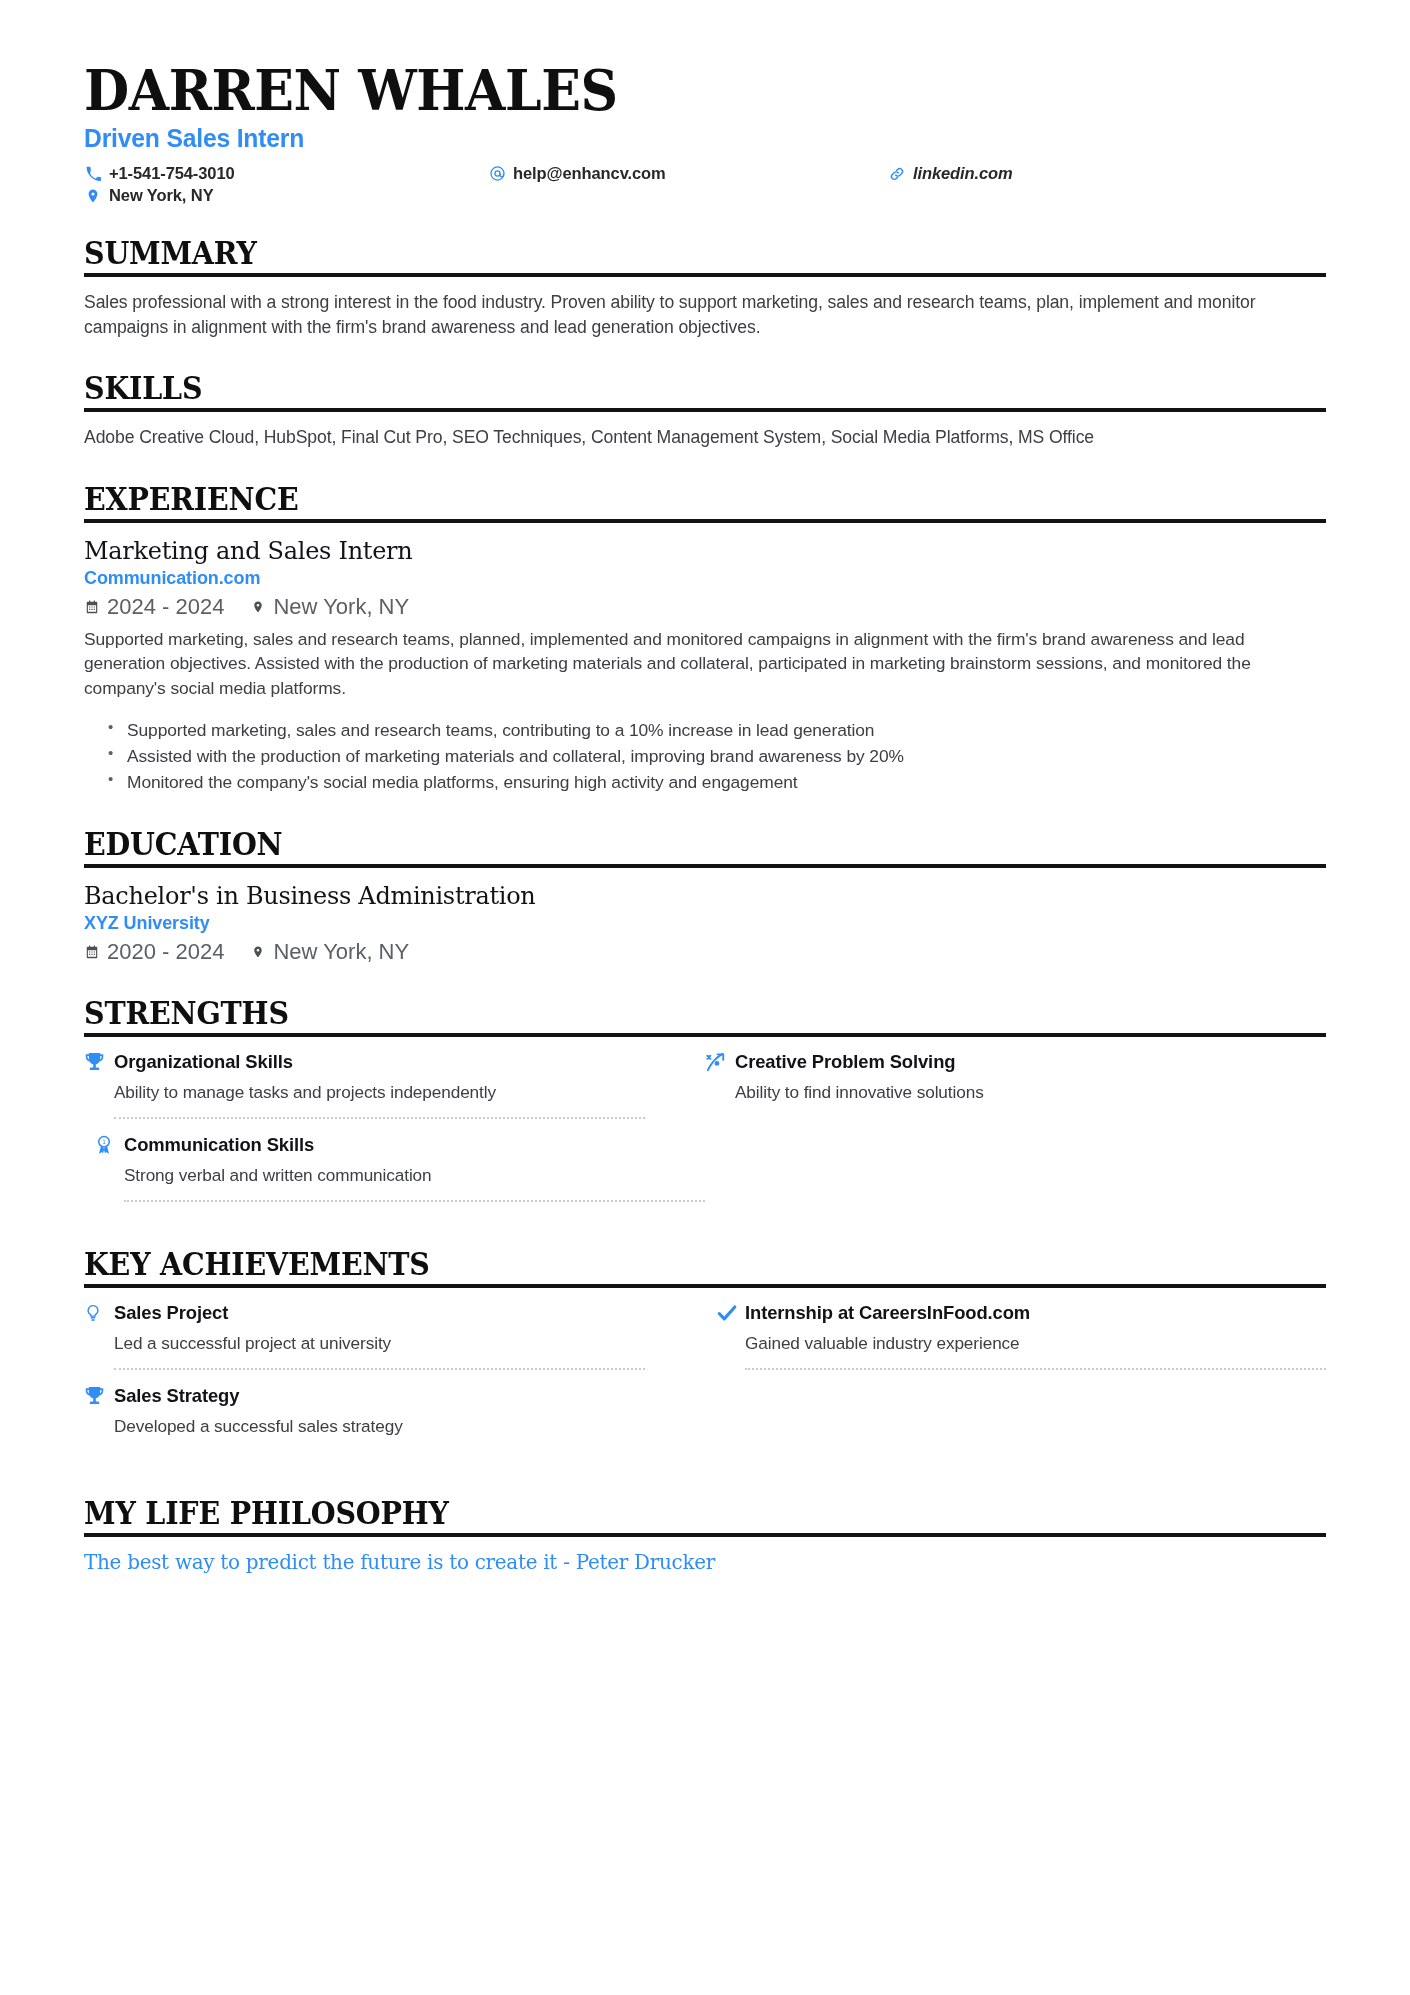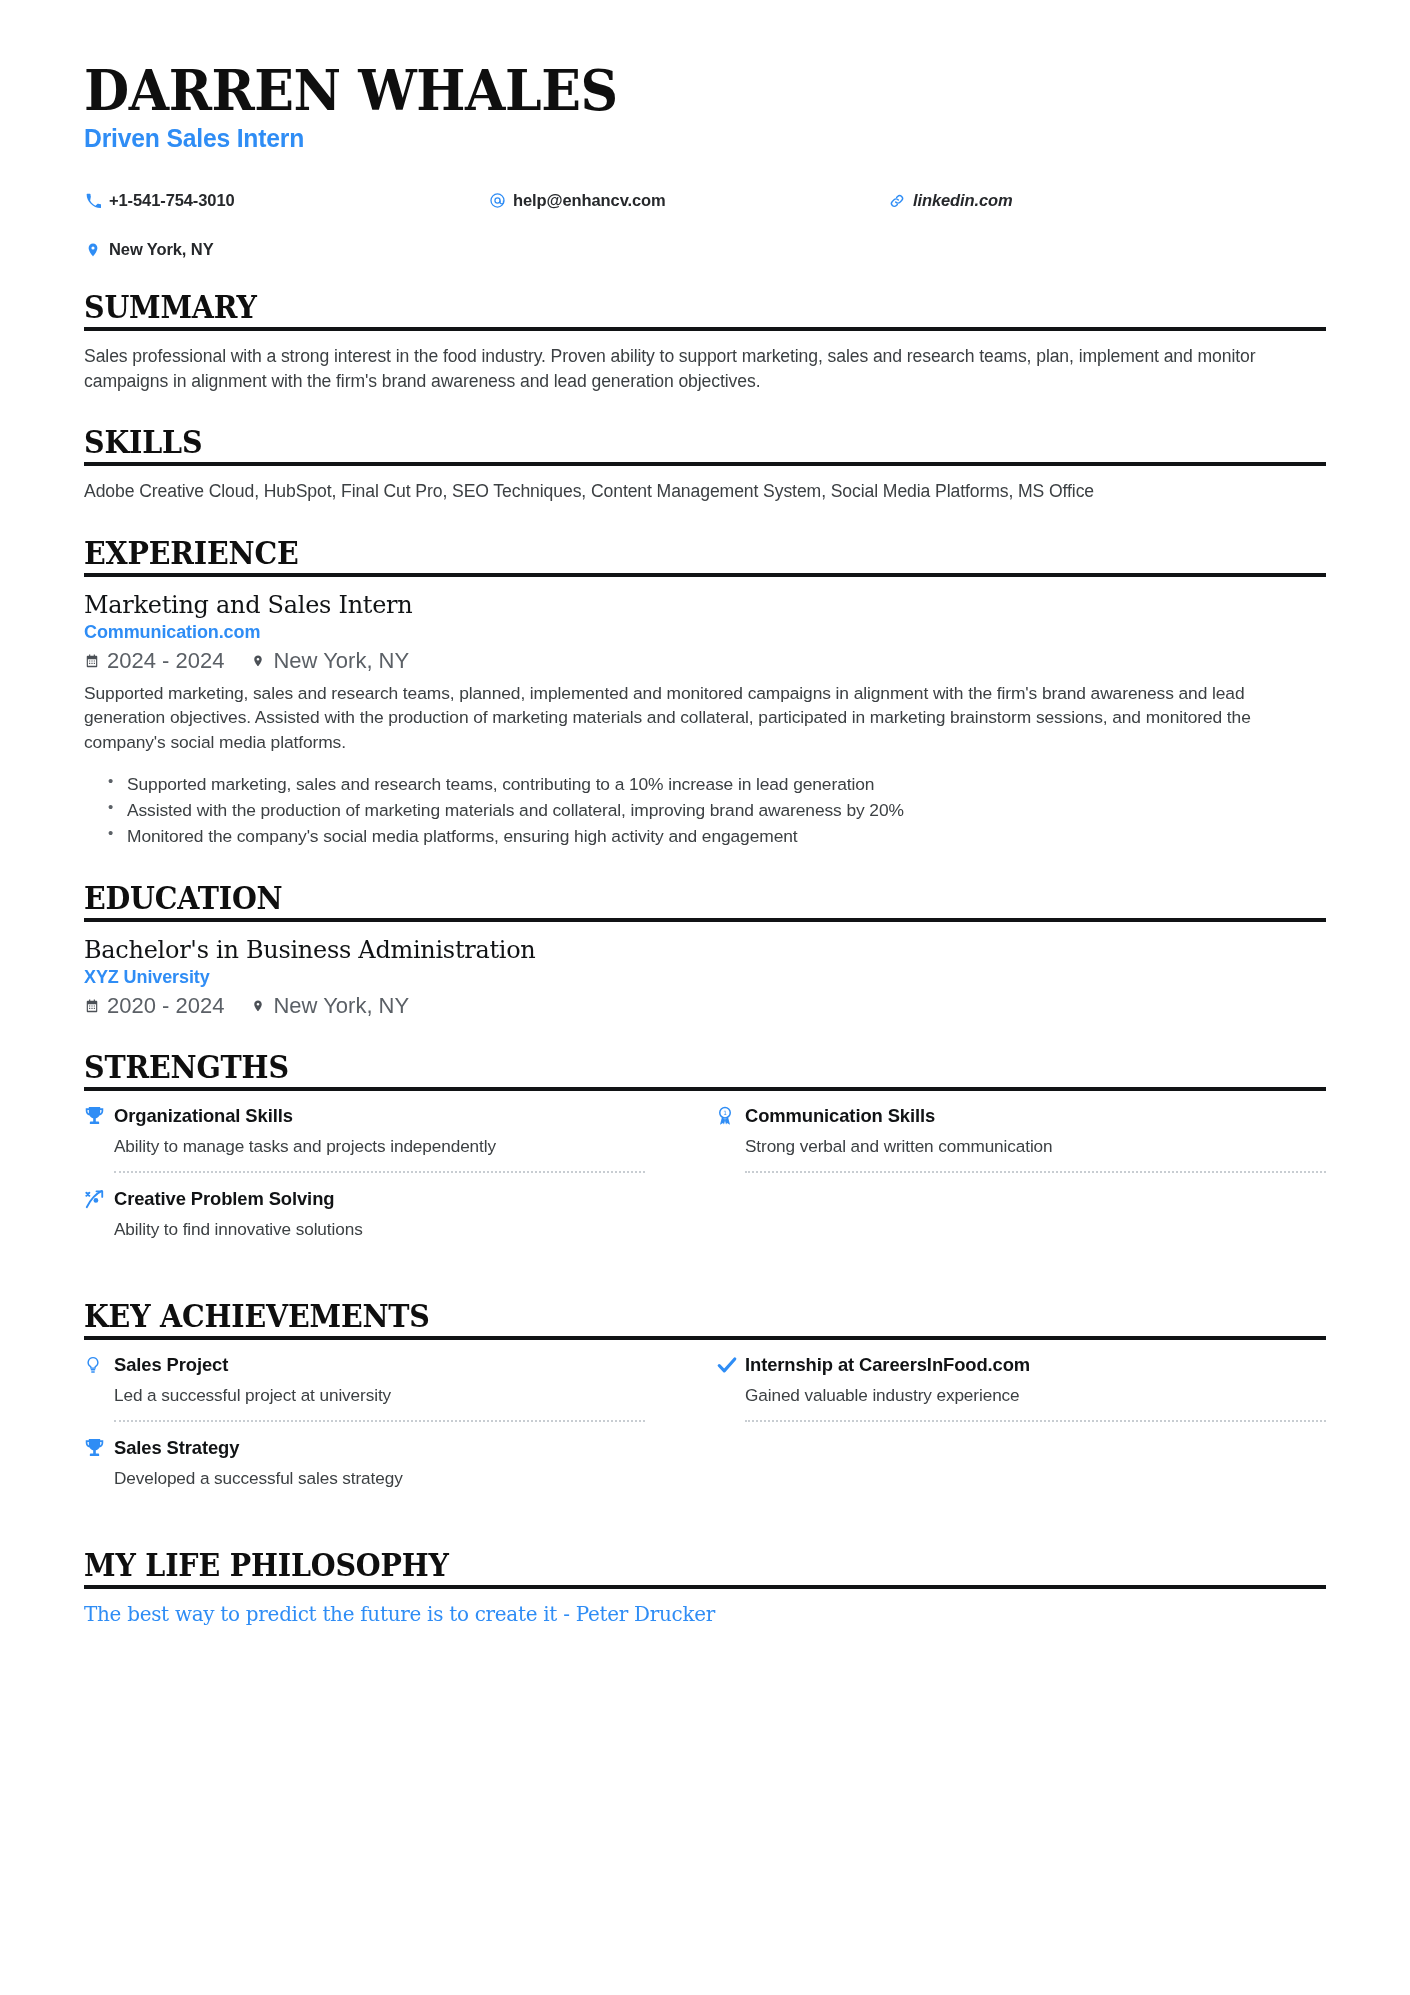--- a/index.html
+++ b/index.html
@@ -54,21 +54,20 @@
     align-items: flex-start;
     margin-bottom: 3px;
   }
   .contact-item {
     display: flex;
     align-items: center;
     font-size: 16.5px;
     font-weight: bold;
     color: #26282b;
     letter-spacing: -0.1px;
-    margin-top: 27px;
   }
   .contact-item .ico {
     display: inline-flex;
     align-items: center;
     justify-content: center;
     width: 18px;
     margin-right: 7px;
     color: #2f8df5;
     flex: 0 0 auto;
   }
@@ -397,48 +396,48 @@
               <svg width="21" height="22" viewBox="0 0 24 24" fill="currentColor">
                   <path d="M18.5 3V1.8H5.5V3H2v3.2c0 2.6 1.9 4.8 4.4 5.2.8 1.7 2.3 2.9 4.1 3.3v3.5H7.6c-.5 0-.9.4-.9.9v2.1h10.6v-2.1c0-.5-.4-.9-.9-.9H13.5v-3.5c1.8-.4 3.3-1.6 4.1-3.3 2.5-.4 4.4-2.6 4.4-5.2V3h-3.5zM4 6.2V5h1.5v4.1C4.6 8.6 4 7.5 4 6.2zm16 0c0 1.3-.6 2.4-1.5 2.9V5H20v1.2z"></path>
                 </svg>
             </span>
             <span class="gc-title">Organizational Skills</span>
           </div>
           <div class="gc-desc">Ability to manage tasks and projects independently</div>
           <div class="gc-sep"></div>
         </div>
 
-        <div class="gcell right">
-          <div class="gc-head">
-            <span class="gc-ico">
-              <svg width="20" height="22" viewBox="0 0 24 24" fill="currentColor">
-                  <circle cx="12" cy="8" r="6.3" fill="none" stroke="currentColor" stroke-width="1.8"></circle>
-                  <text x="12" y="11" font-size="7" text-anchor="middle" fill="currentColor" font-family="DejaVu Sans, sans-serif">1</text>
-                  <path d="M8.3 13.6 6 22.4l3.6-2.1 1.2 2 1.6-6.1zM15.7 13.6 18 22.4l-3.6-2.1-1.2 2-1.6-6.1z"></path>
-                </svg>
-            </span>
-            <span class="gc-title">Communication Skills</span>
-          </div>
-          <div class="gc-desc">Strong verbal and written communication</div>
-          <div class="gc-sep"></div>
-        </div>
-
         <div class="gcell nosep">
           <div class="gc-head">
             <span class="gc-ico">
               <svg width="22" height="22" viewBox="0 0 24 24" fill="none" stroke="currentColor" stroke-width="2" stroke-linecap="round">
                   <path d="M3 21C7 13 12.5 6.5 19.5 3.2"></path>
                   <path d="M13.6 3.6h6.3v6.1" stroke-linejoin="round"></path>
                   <circle cx="13" cy="13.6" r="2.6" fill="currentColor" stroke="none"></circle>
                   <path d="M2.6 5.2l3.2 3.2M5.8 5.2L2.6 8.4" stroke-width="2.2"></path>
                 </svg>
             </span>
             <span class="gc-title">Creative Problem Solving</span>
           </div>
           <div class="gc-desc">Ability to find innovative solutions</div>
+          <div class="gc-sep"></div>
+        </div>
+
+        <div class="gcell right">
+          <div class="gc-head">
+            <span class="gc-ico">
+              <svg width="20" height="22" viewBox="0 0 24 24" fill="currentColor">
+                  <circle cx="12" cy="8" r="6.3" fill="none" stroke="currentColor" stroke-width="1.8"></circle>
+                  <text x="12" y="11" font-size="7" text-anchor="middle" fill="currentColor" font-family="DejaVu Sans, sans-serif">1</text>
+                  <path d="M8.3 13.6 6 22.4l3.6-2.1 1.2 2 1.6-6.1zM15.7 13.6 18 22.4l-3.6-2.1-1.2 2-1.6-6.1z"></path>
+                </svg>
+            </span>
+            <span class="gc-title">Communication Skills</span>
+          </div>
+          <div class="gc-desc">Strong verbal and written communication</div>
           <div class="gc-sep"></div>
         </div>
 
       </div>
     </div>
 
     <div class="section">
       <div class="sec-head">KEY ACHIEVEMENTS</div>
       <div class="sec-rule"></div>
       <div class="grid2">

